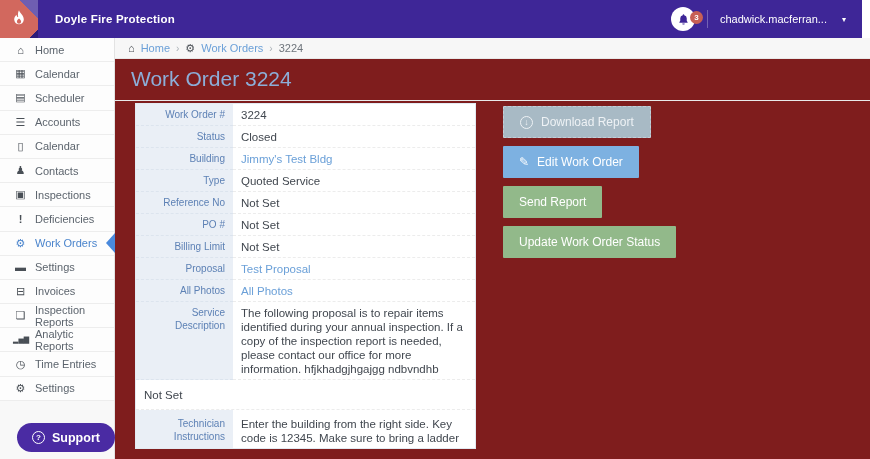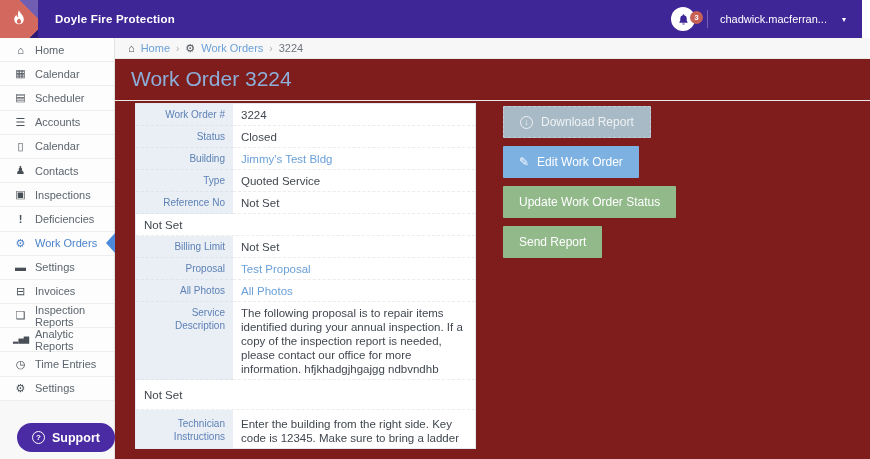--- a/index.html
+++ b/index.html
@@ -245,20 +245,21 @@
       </div>
       <div class="row row-type">
         <div class="cell-label">Type</div>
         <div class="cell-value">Quoted Service</div>
       </div>
       <div class="row row-reference-no">
         <div class="cell-label">Reference No</div>
         <div class="cell-value">Not Set</div>
       </div>
       <div class="row row-po">
+        <div class="cell-label">PO #</div>
         <div class="cell-value">Not Set</div>
       </div>
       <div class="row row-billing-limit">
         <div class="cell-label">Billing Limit</div>
         <div class="cell-value">Not Set</div>
       </div>
       <div class="row row-proposal">
         <div class="cell-label">Proposal</div>
         <div class="cell-value"><a>Test Proposal</a></div>
       </div>
@@ -282,19 +283,19 @@
   <div class="actions" id="actions">
       <button class="btn btn-gray">
         <span class="dl-icon">↓</span>
         <span>Download Report</span>
       </button>
       <button class="btn btn-blue">
         <span class="edit-icon">✎</span>
         <span>Edit Work Order</span>
       </button>
       <button class="btn btn-green">
+        <span>Send Report</span>
+      </button>
+      <button class="btn btn-green">
         <span>Update Work Order Status</span>
       </button>
-      <button class="btn btn-green">
-        <span>Send Report</span>
-      </button>
     </div>
 </div>
 
 </body></html>

